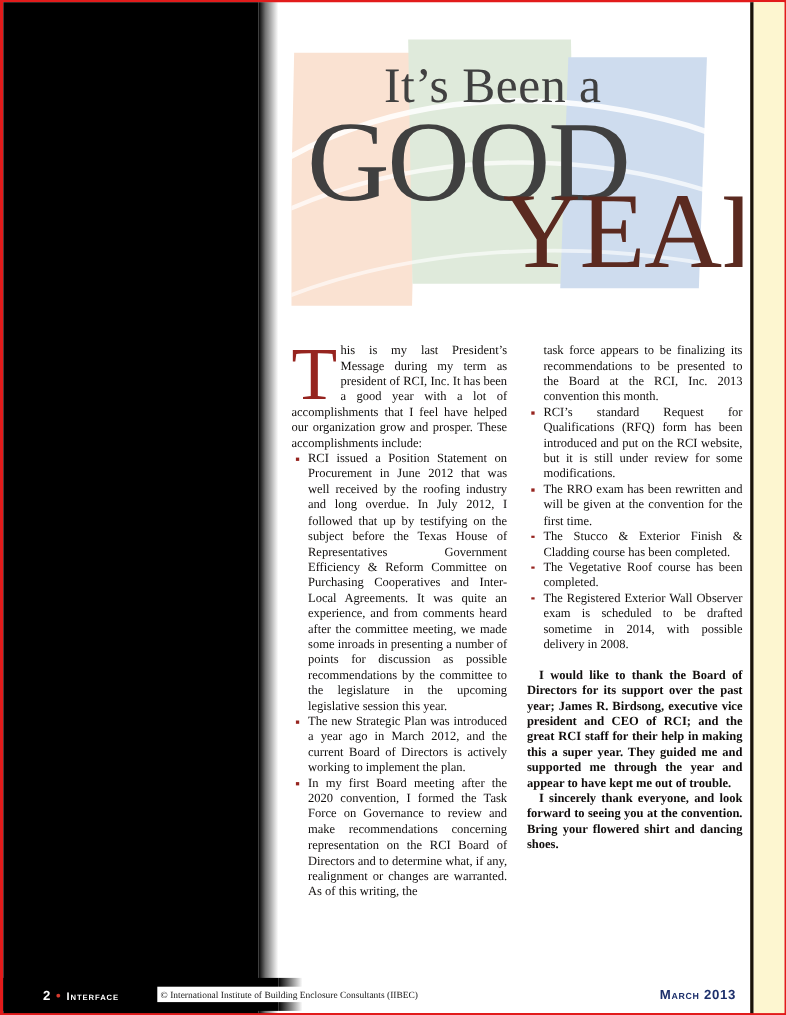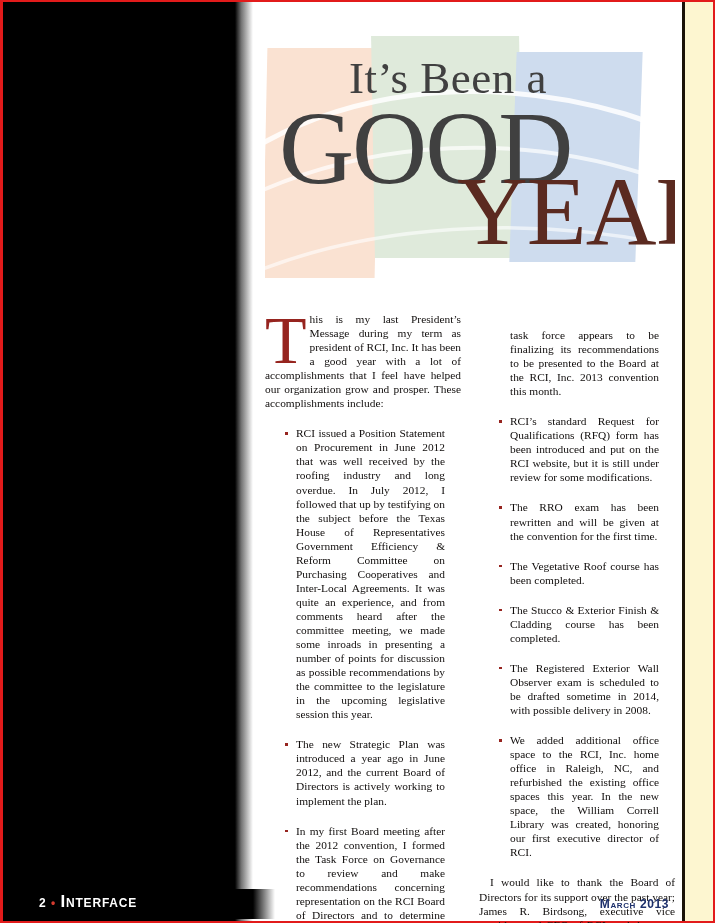--- a/index.html
+++ b/index.html
@@ -253,32 +253,32 @@
 
   .dropcap {
     float: left;
     font-size: 68px;
     line-height: 0.78;
     color: #96241f;
     margin: 2px 3px -2px 0;
     font-family: "Liberation Serif", serif;
   }
   p.para { margin: 0; text-align: justify; text-indent: 0; }
-  p.para.indent { text-indent: 11px; }
+  p.para.indent { text-indent: 11px; font-weight: bold; }
 
   ul.bullets {
     list-style: none;
     margin: 0;
     padding: 0;
   }
   ul.bullets > li {
     position: relative;
     padding-left: 15px;
     text-align: justify;
-    margin: 16px;
+    margin: 0;
   }
   ul.bullets > li::before {
     content: "";
     position: absolute;
     left: 4px; top: 6px;
     width: 2.5px; height: 2.5px;
     background: #96241f;
   }
   ul.bullets > li.nobullet::before { display: none; }
 
@@ -303,21 +303,21 @@
     color: #ffffff;
     font-family: "Liberation Sans", sans-serif;
     font-weight: bold;
     font-size: 12px;
     z-index: 5;
     letter-spacing: 0.3px;
   }
   .folio .dot { color: #d63b2f; margin: 0 5px; }
   .folio .mag {
     font-variant: small-caps;
-    font-size: 17px;
+    font-size: 10px;
     letter-spacing: 0.8px;
   }
   .copyright {
     position: absolute;
     left: 140px; bottom: 10px;
     background: #ffffff;
     color: #141414;
     font-family: "Liberation Serif", serif;
     font-size: 8.6px;
     padding: 2px 5px 2px 3px;
@@ -359,36 +359,36 @@
     <div class="hl-good">GOOD</div>
     <div class="hl-year">YEAR</div>
   </div>
 
   <div class="body-cols">
 
     <div class="col left">
       <p class="para"><span class="dropcap">T</span><span>his is my last President’s Message during my term as president of RCI, Inc. It has been a good year with a lot of accomplishments that I feel have helped our organization grow and prosper. These accomplishments include:</span></p>
       <ul class="bullets">
         <li>RCI issued a Position Statement on Procurement in June 2012 that was well received by the roofing industry and long overdue. In July 2012, I followed that up by testifying on the subject before the Texas House of Representatives Government Efficiency &amp; Reform Committee on Purchasing Cooperatives and Inter-Local Agreements. It was quite an experience, and from comments heard after the committee meeting, we made some inroads in presenting a number of points for discussion as possible recommendations by the committee to the legislature in the upcoming legislative session this year.</li>
-        <li>The new Strategic Plan was introduced a year ago in June 2012, and the current Board of Directors is actively working to implement the plan.</li>
-        <li>In my first Board meeting after the 2012 convention, I formed the Task Force on Governance to review and make recommendations concerning representation on the RCI Board of Directors and to determine what, if any, realignment or changes are warranted. As of this writing, the</li>
+        <li>The new Strategic Plan was introduced a year ago in March 2012, and the current Board of Directors is actively working to implement the plan.</li>
+        <li>In my first Board meeting after the 2020 convention, I formed the Task Force on Governance to review and make recommendations concerning representation on the RCI Board of Directors and to determine what, if any, realignment or changes are warranted. As of this writing, the</li>
       </ul>
     </div>
 
     <div class="col right">
       <ul class="bullets">
         <li class="nobullet">task force appears to be finalizing its recommendations to be presented to the Board at the RCI, Inc. 2013 convention this month.</li>
         <li>RCI’s standard Request for Qualifications (RFQ) form has been introduced and put on the RCI website, but it is still under review for some modifications.</li>
         <li>The RRO exam has been rewritten and will be given at the convention for the first time.</li>
+        <li>The Stucco &amp; Exterior Finish &amp; Cladding course has been completed.</li>
         <li>The Vegetative Roof course has been completed.</li>
-        <li>The Stucco &amp; Exterior Finish &amp; Cladding course has been completed.</li>
         <li>The Registered Exterior Wall Observer exam is scheduled to be drafted sometime in 2014, with possible delivery in 2008.</li>
-        <li>We added additional office space to the RCI, Inc. home office in Raleigh, NC, and refurbished the existing office spaces this year. In the new space, the William Correll Library was created, honoring our first executive director of RCI.</li>
       </ul>
       <p class="para indent" style="margin-top:14px">I would like to thank the Board of Directors for its support over the past year; James R. Birdsong, executive vice president and CEO of RCI; and the great RCI staff for their help in making this a super year. They guided me and supported me through the year and appear to have kept me out of trouble.</p>
+      <p class="para indent">I sincerely thank everyone, and look forward to seeing you at the convention. Bring your flowered shirt and dancing shoes.</p>
     </div>
 
   </div>
 
   <div class="left-panel"></div>
   <div class="left-panel-fade"></div>
 
   <div class="kicker">PRESIDENT’S MESSAGE</div>
 
   <div class="portrait-wrap">
@@ -426,19 +426,20 @@
     <div>President</div>
   </div>
 
   <div class="footer-bar"></div>
   <div class="footer-fade"></div>
 
   <div class="folio">
     <span>2</span><span class="dot">•</span><span class="mag">Interface</span>
   </div>
 
+  <div class="copyright">© International Institute of Building Enclosure Consultants (IIBEC)</div>
 
   <div class="issue-date">
     <span class="mo">March</span>
     <span>2013</span>
   </div>
 
 </div>
 
 </body></html>

